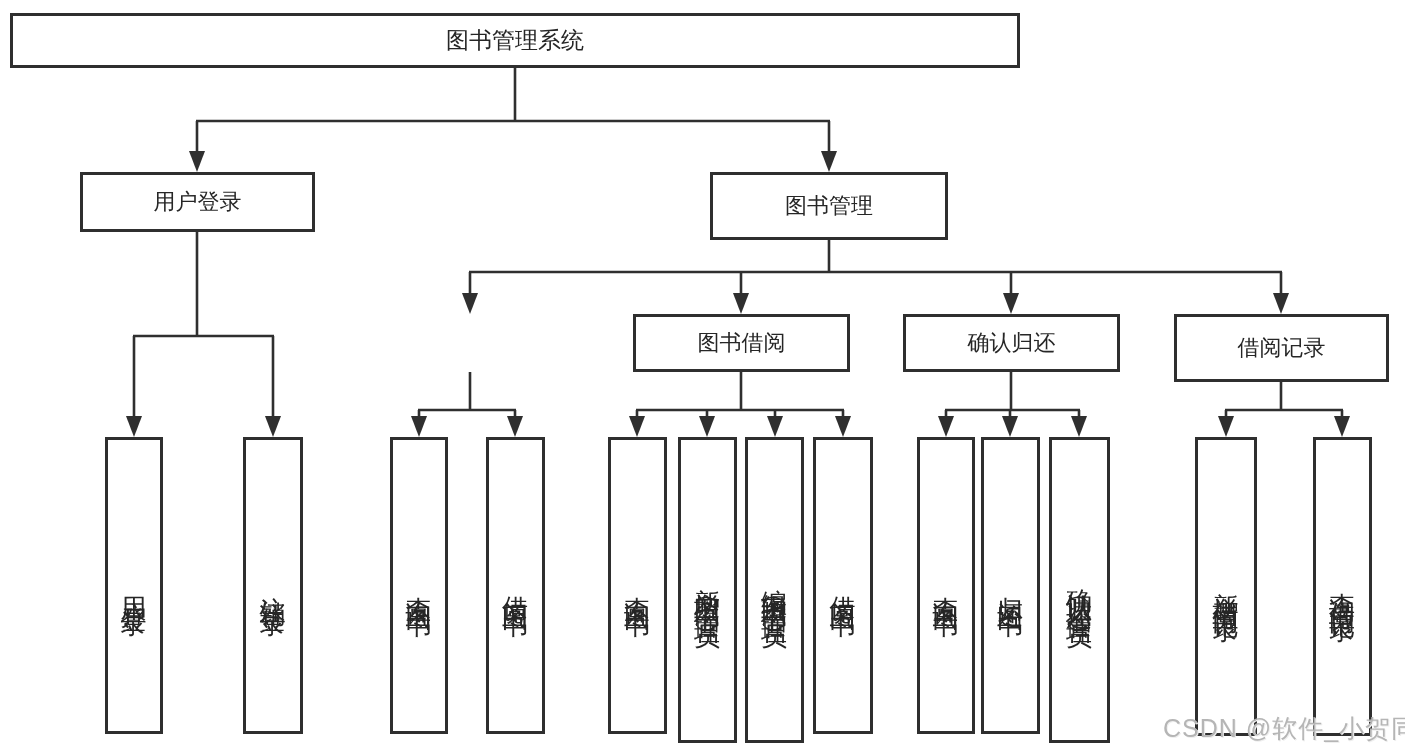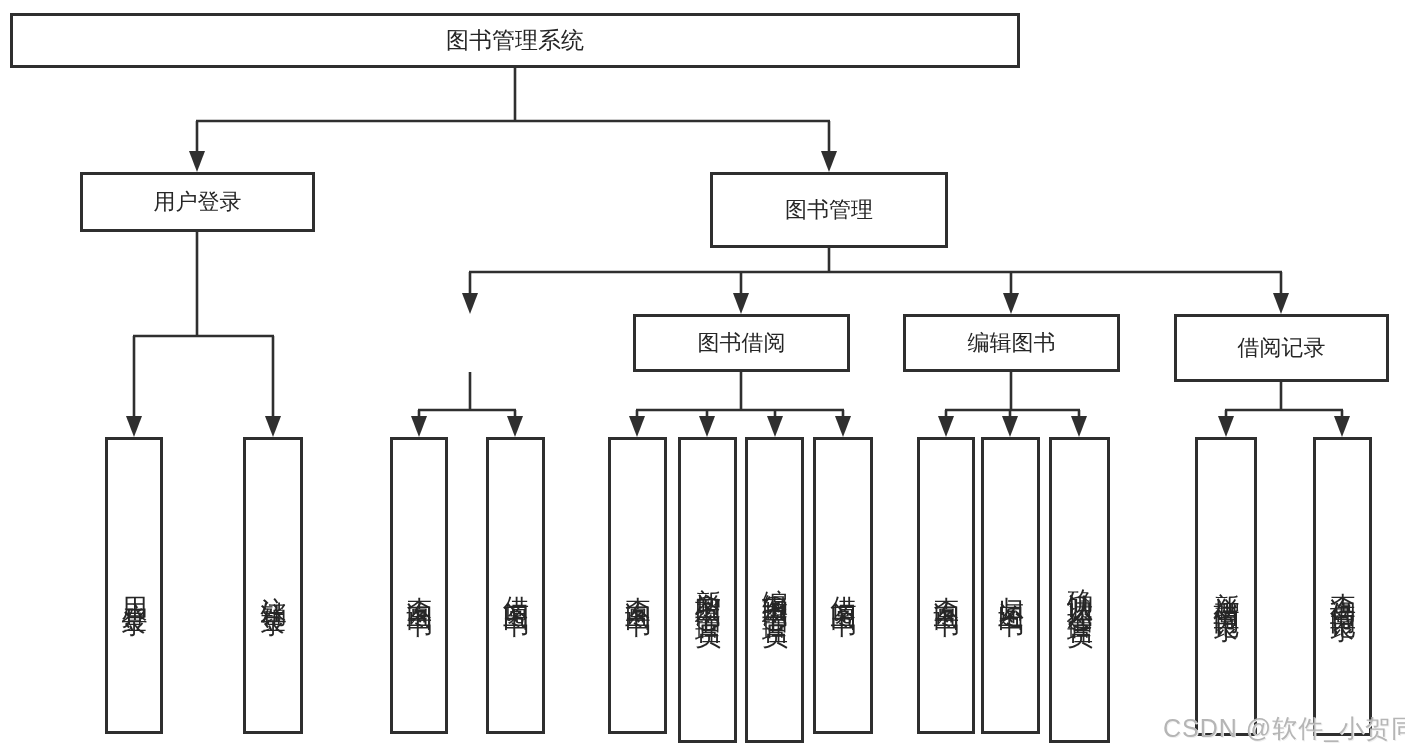--- a/index.html
+++ b/index.html
@@ -24,21 +24,20 @@
   }
   .box {
     position: absolute;
     box-sizing: border-box;
     border: 3px solid #2f2f2f;
     background: #ffffff;
     display: flex;
     align-items: center;
     justify-content: center;
     color: #262626;
-    font-family: Liberation Serif, serif;
   }
   .hlabel {
     font-size: 22px;
     line-height: 1;
     white-space: nowrap;
   }
   .root .hlabel {
     font-size: 23px;
   }
   .vlabel {
@@ -109,29 +108,29 @@
     </g>
   </svg>
 
   <div class="box root" style="left:10px; top:13px; width:1010px; height:55px;">
     <span class="hlabel">图书管理系统</span>
   </div>
 
   <div class="box" style="left:80px; top:172px; width:235px; height:60px;">
     <span class="hlabel">用户登录</span>
   </div>
-  <div class="box" style="left:710px; top:172px; width:238px; height:76px;">
+  <div class="box" style="left:710px; top:172px; width:238px; height:68px;">
     <span class="hlabel">图书管理</span>
   </div>
 
   <div class="box" style="left:633px; top:314px; width:217px; height:58px;">
     <span class="hlabel">图书借阅</span>
   </div>
   <div class="box" style="left:903px; top:314px; width:217px; height:58px;">
-    <span class="hlabel">编辑图书</span>
+    <span class="hlabel">确认归还</span>
   </div>
   <div class="box" style="left:1174px; top:314px; width:215px; height:68px;">
     <span class="hlabel">借阅记录</span>
   </div>
 
   <div class="box" style="left:105px; top:437px; width:58px; height:297px;">
     <span class="vlabel">用户登录</span>
   </div>
   <div class="box" style="left:243px; top:437px; width:60px; height:297px;">
     <span class="vlabel">注销登录</span>

